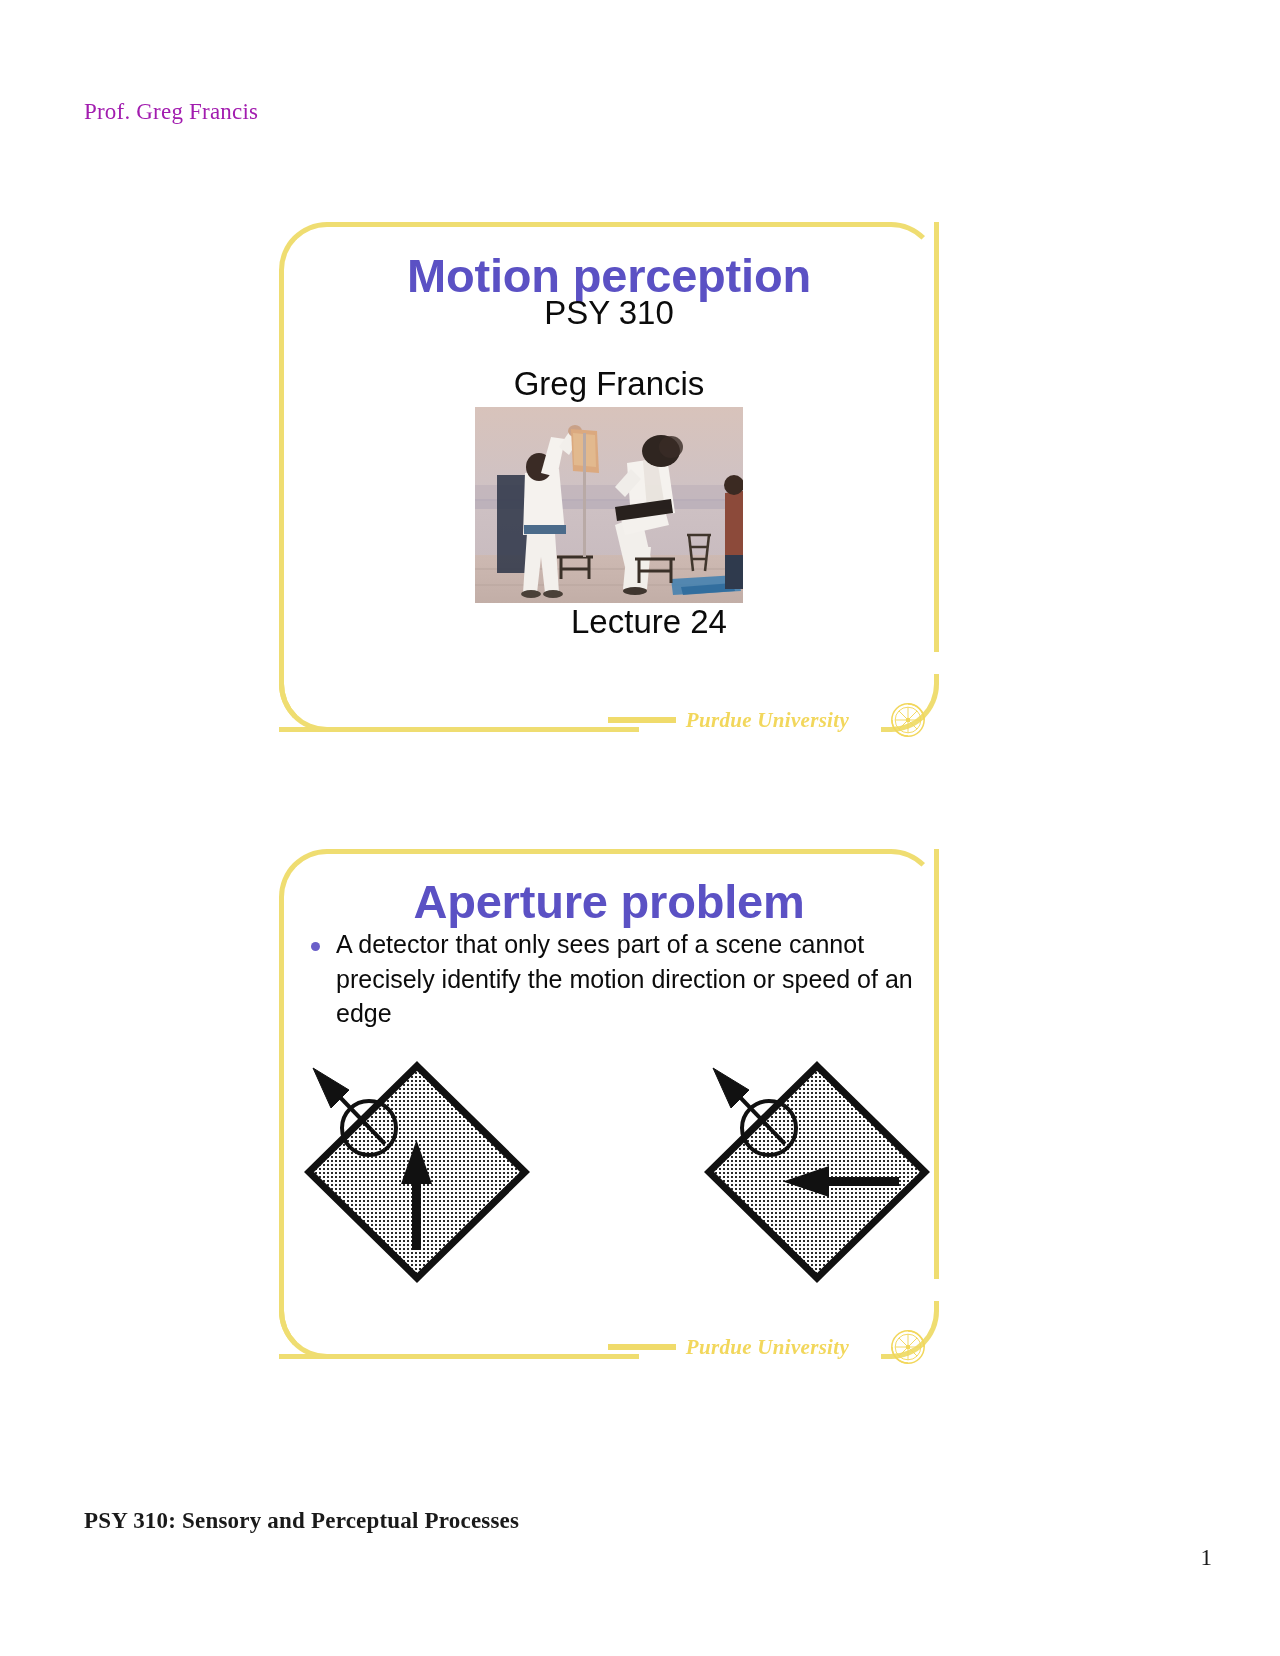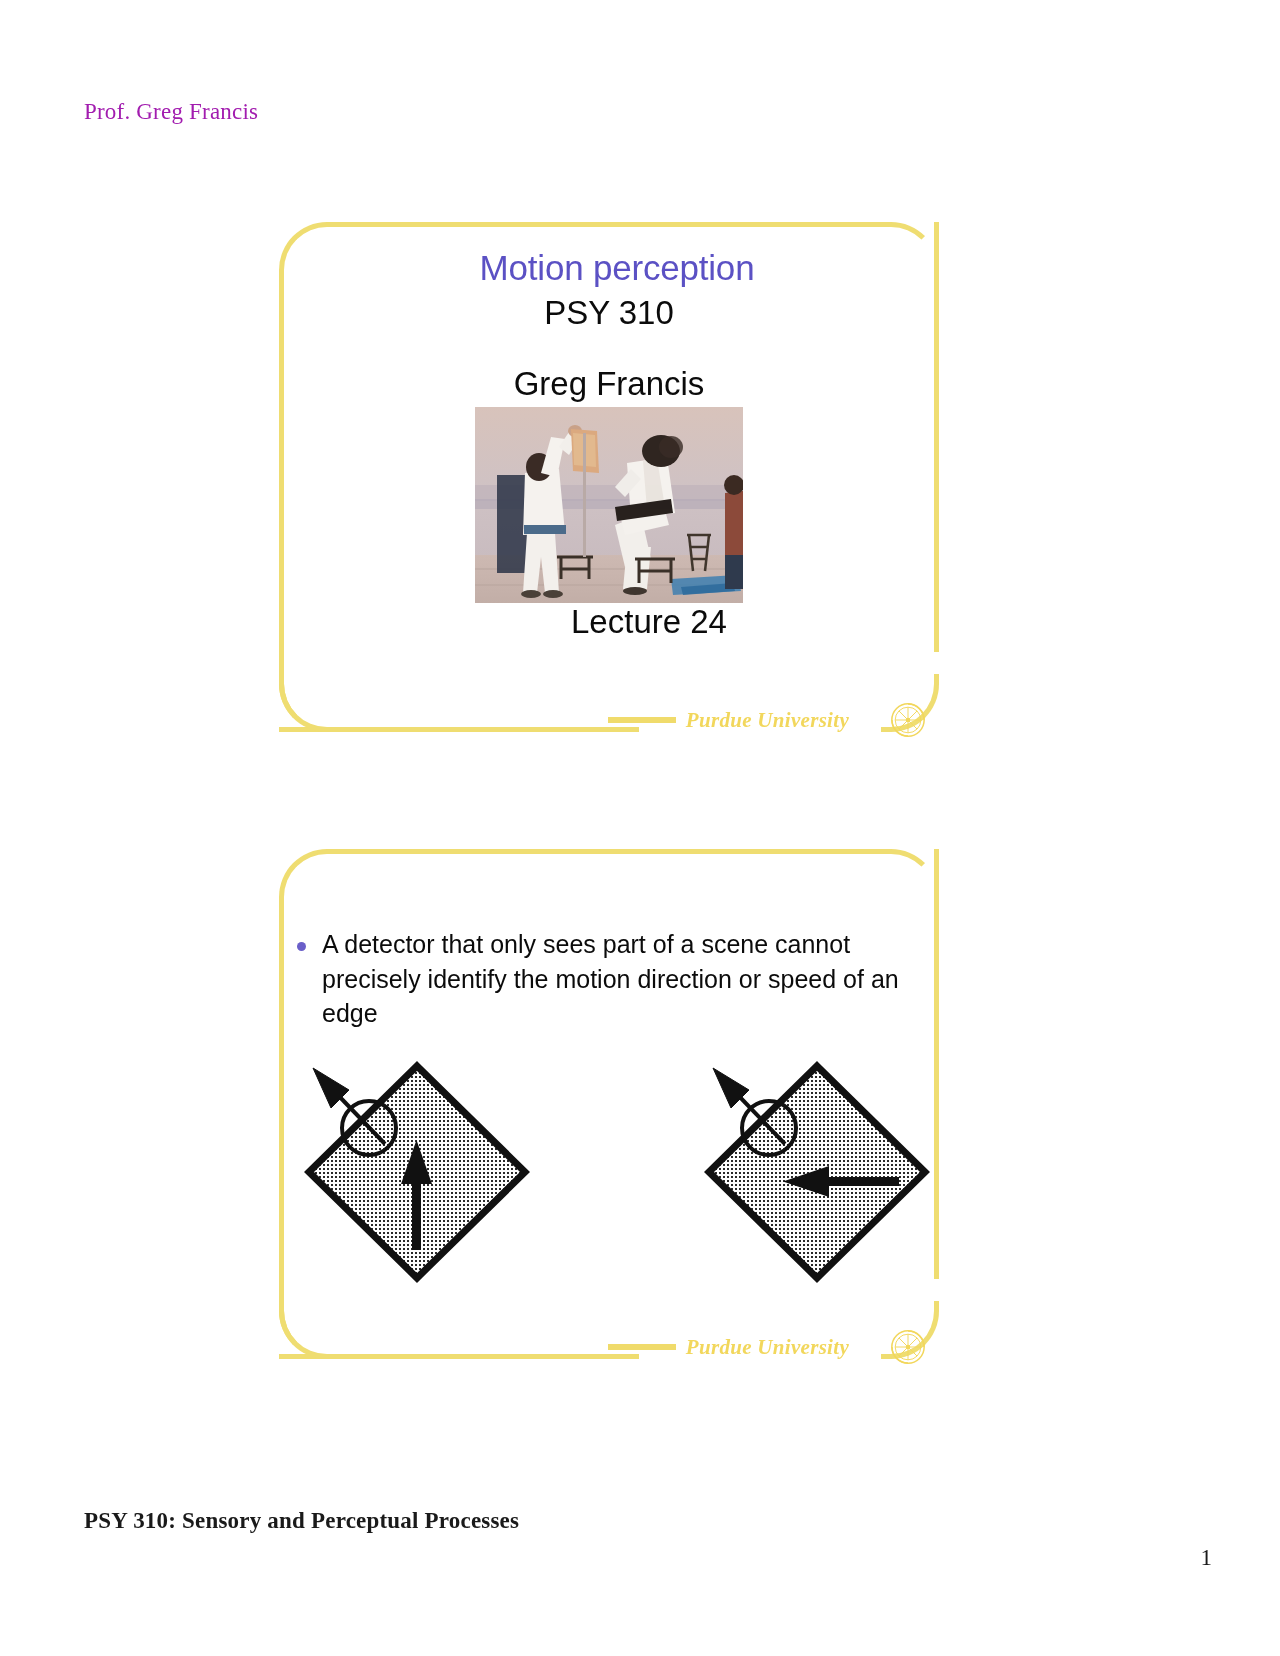--- a/index.html
+++ b/index.html
@@ -101,26 +101,26 @@
     height: 58px;
     border-right: 5px solid #EFDD71;
     border-bottom: 5px solid #EFDD71;
     border-bottom-right-radius: 48px;
     box-sizing: border-box;
   }
 
   
   .slide-title {
     position: absolute;
-    left: 8px;
+    left: 0;
     width: 100%;
     text-align: center;
     font-family: "Liberation Sans", sans-serif;
-    font-weight: normal;
-    font-size: 35px;
+    font-weight: bold;
+    font-size: 47px;
     color: #5B51C4;
     letter-spacing: -0.2px;
   }
   #slide-1 .slide-title { top: 26px; }
   #slide-2 .slide-title { top: 25px; }
 
   .slide-sub {
     position: absolute;
     left: 0;
     width: 100%;
@@ -183,21 +183,21 @@
   }
   .purdue-seal {
     margin-left: 40px;
     width: 38px;
     height: 38px;
   }
 
   
   .bullet-list {
     position: absolute;
-    left: 18px;
+    left: 32px;
     top: 78px;
     width: 610px;
   }
   .bullet-item {
     display: flex;
     align-items: flex-start;
   }
   .bullet-dot {
     width: 9px;
     height: 9px;
@@ -381,20 +381,21 @@
 </div>
 
 <div class="slide" id="slide-2">
 
   <div class="slide-frame"></div>
   <div class="frame-bottom-left"></div>
   <div class="frame-corner-bl"></div>
   <div class="frame-right"></div>
   <div class="frame-corner-br"></div>
 
+  <div class="slide-title">Aperture problem</div>
 
   <div class="bullet-list">
     <div class="bullet-item">
       <span class="bullet-dot"></span>
       <span class="bullet-text">A detector that only sees part of a scene cannot precisely identify the motion direction or speed of an edge</span>
     </div>
   </div>
 
   <div class="diagrams">
 

